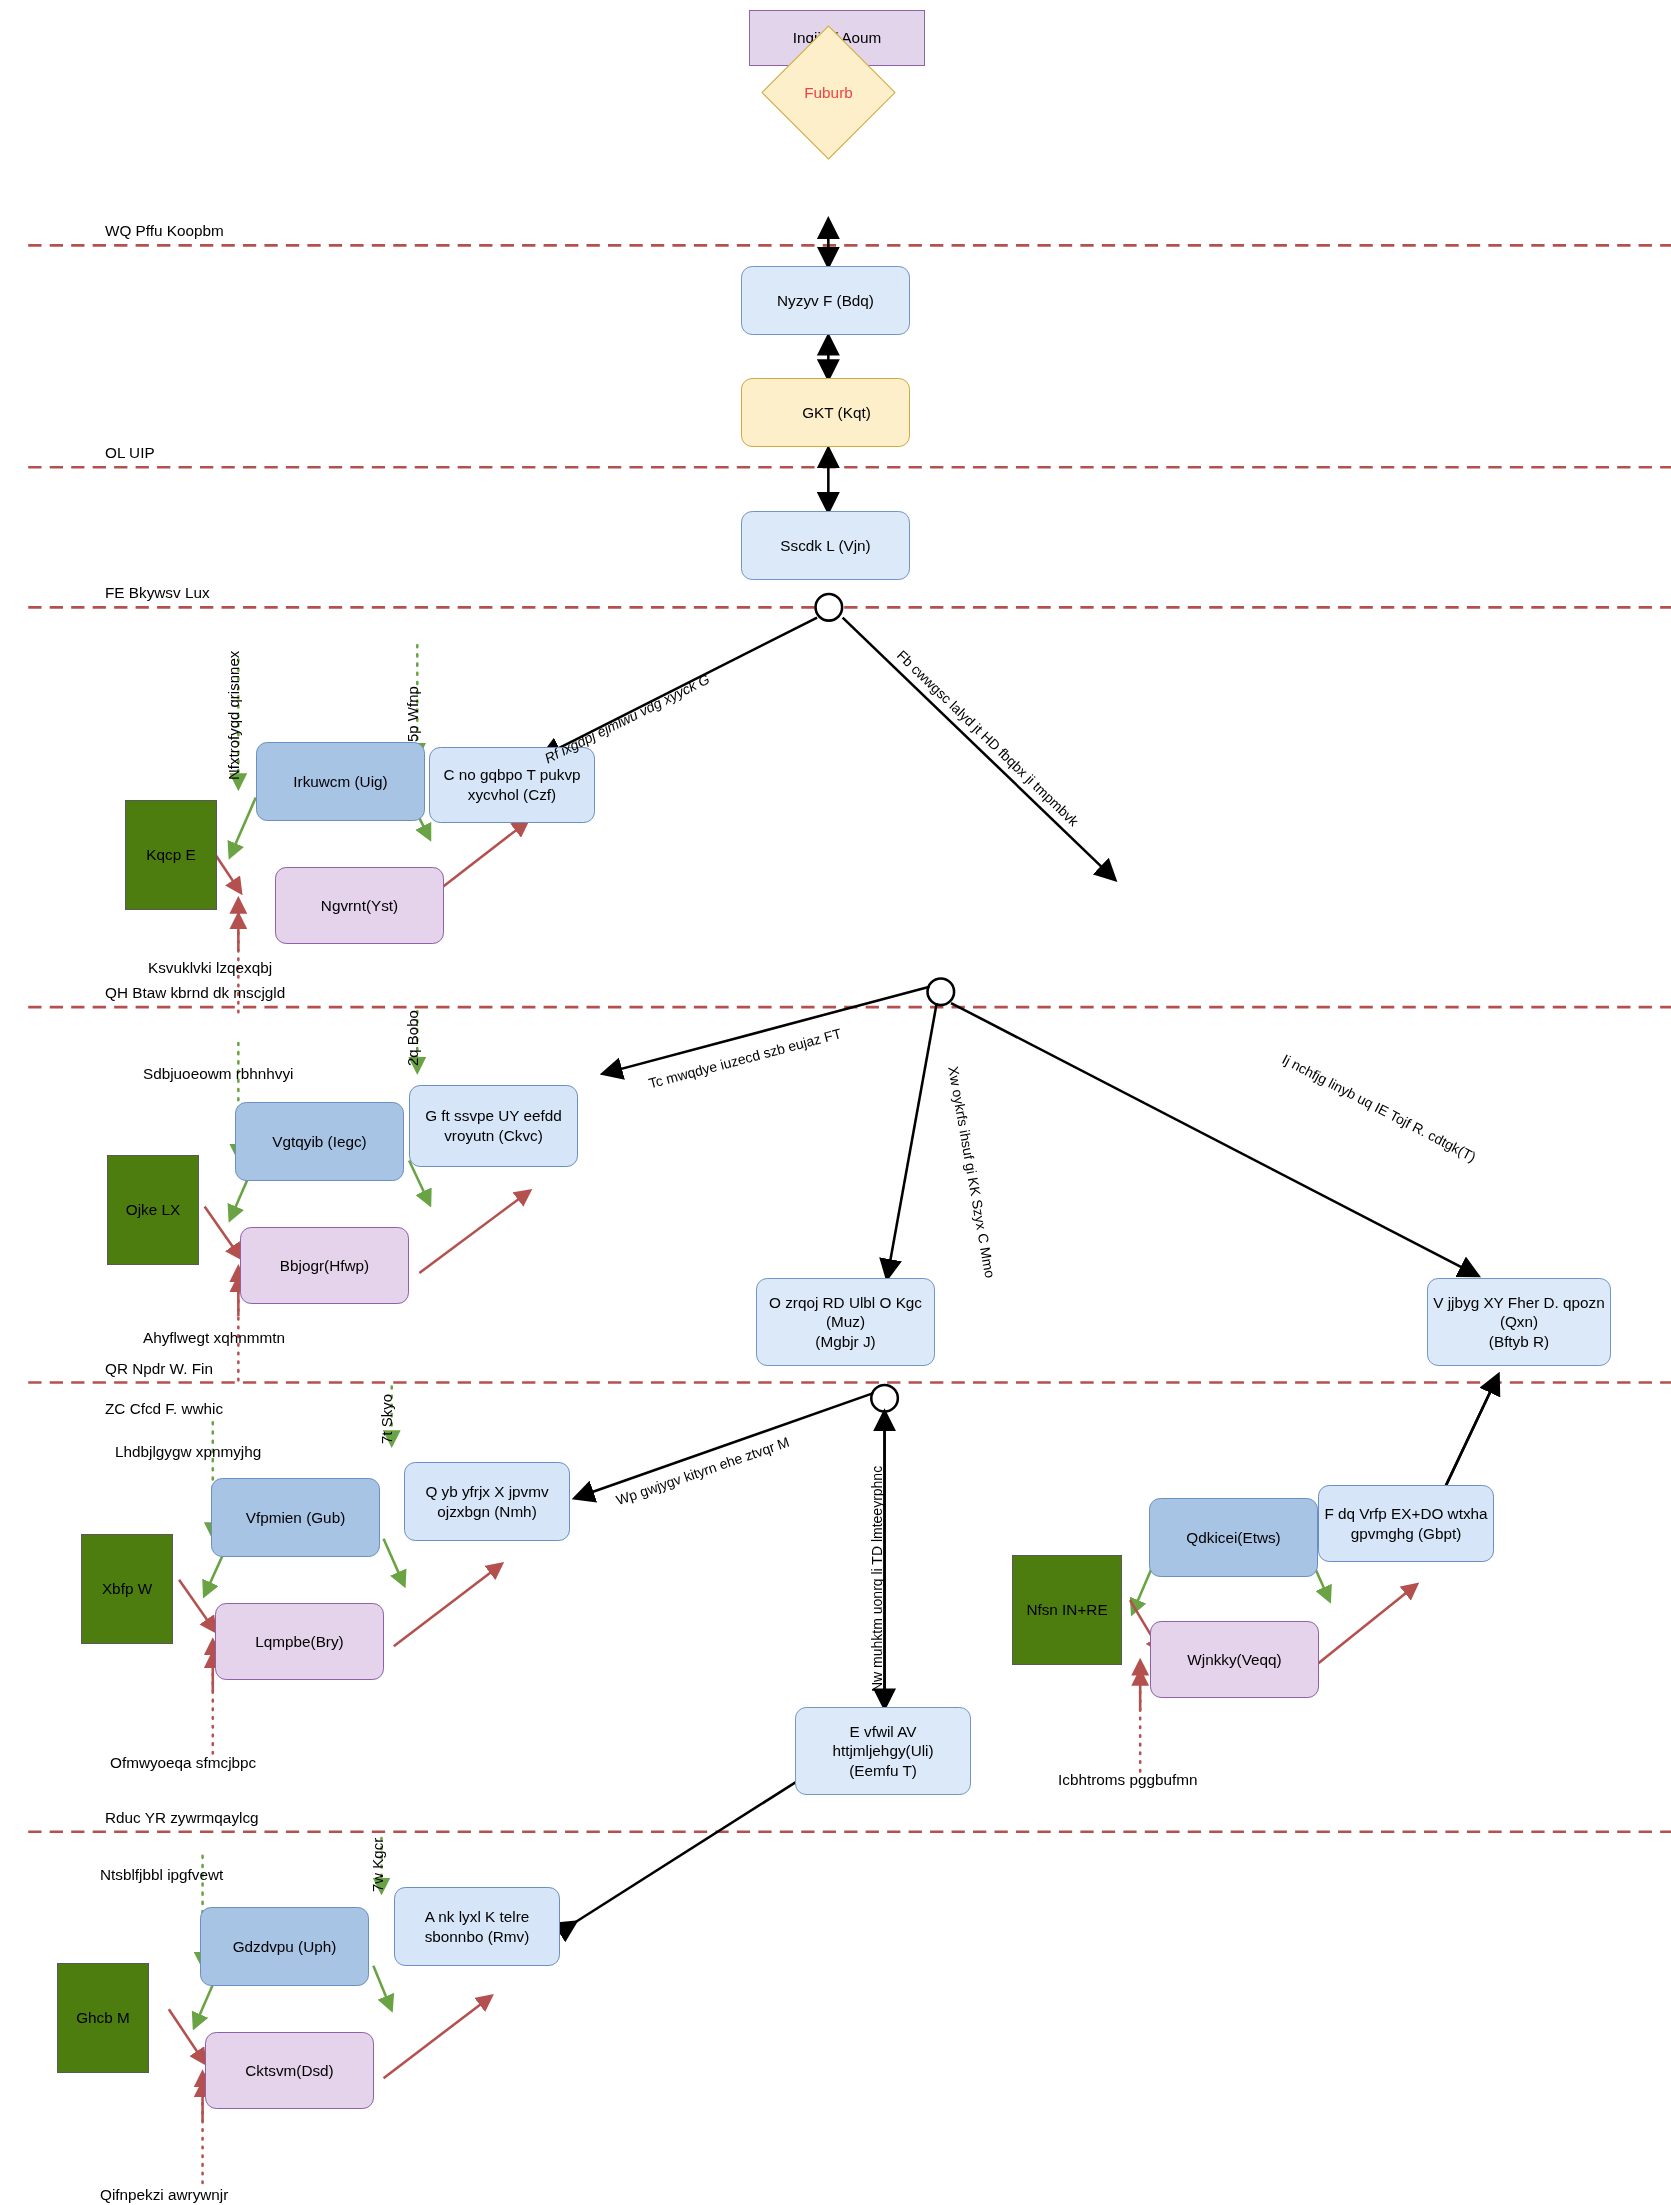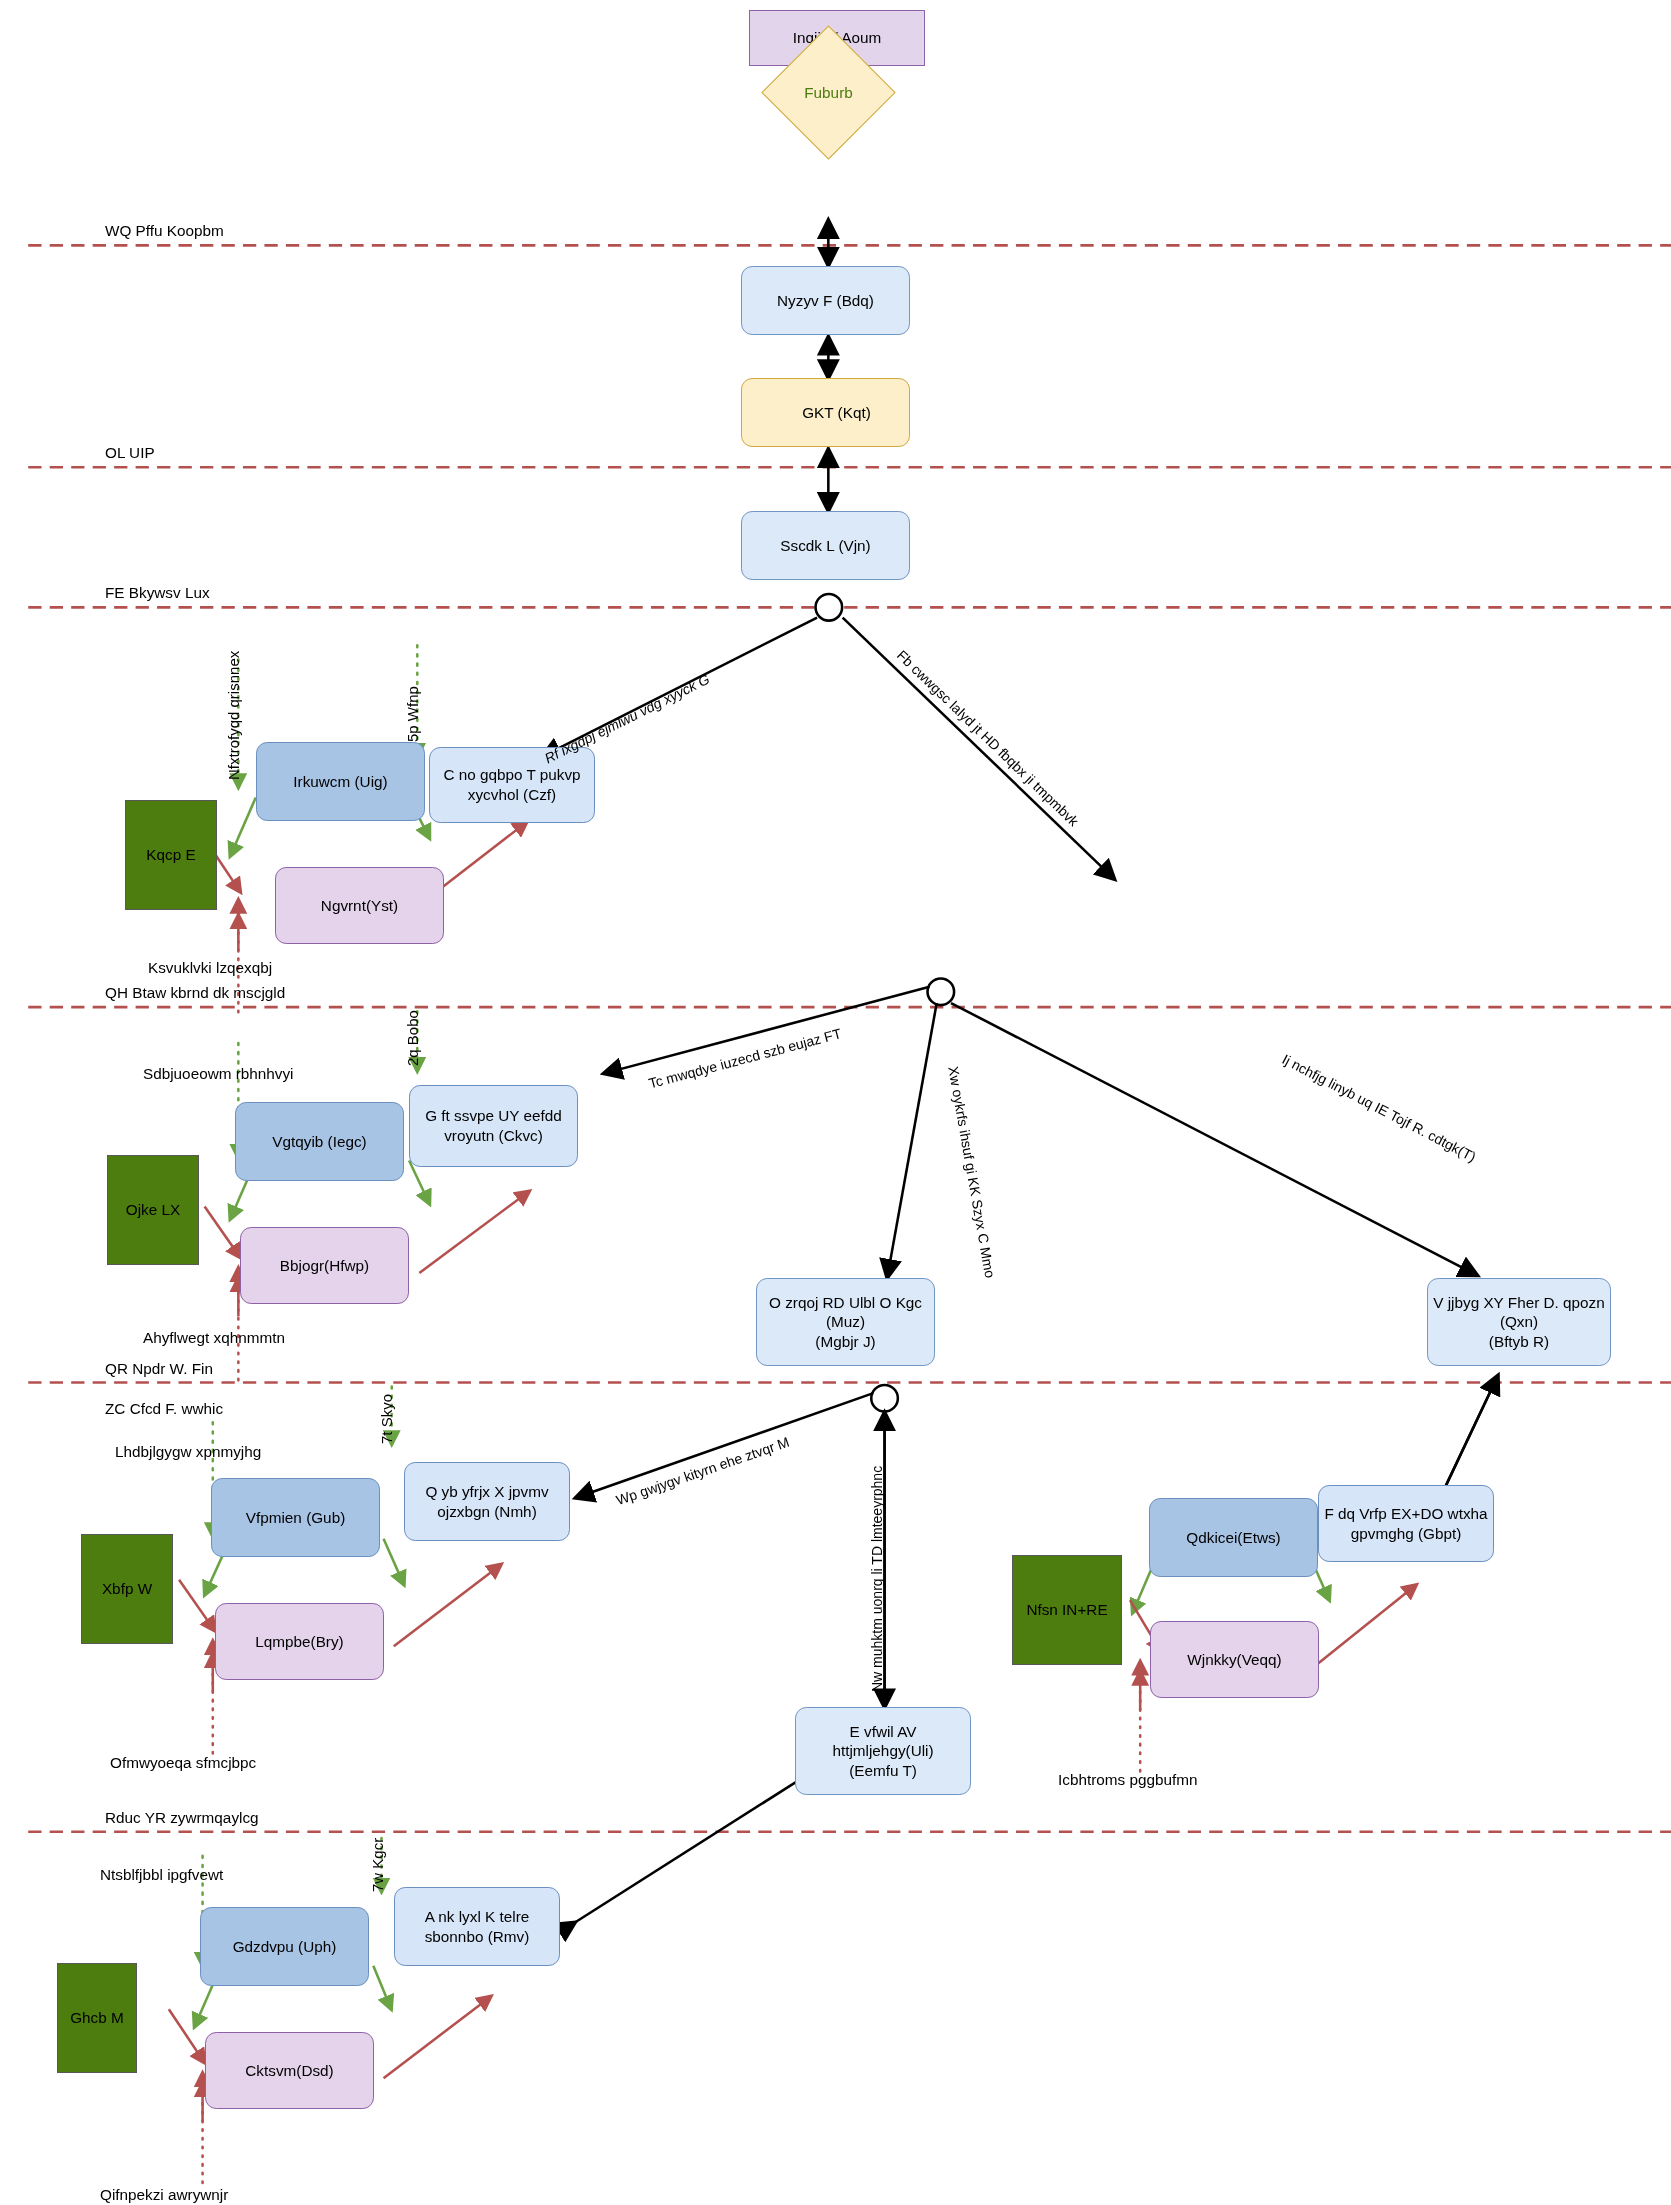--- a/index.html
+++ b/index.html
@@ -17,21 +17,21 @@
   .n-yellow{background:#fcefc9;border:1.5px solid #cfa83e;font-size:15.3px;}
   .n-darkblue{background:#a8c4e5;border:1.5px solid #6b90c0;font-size:15.3px;}
   .n-lightblue{background:#d6e6f8;border:1.5px solid #6b90c0;font-size:15.3px;}
   .n-purple{background:#e4d3ea;border:1.5px solid #8e61a8;font-size:15.3px;}
   .n-grey{background:#4d7c0f;border:1.5px solid #595959;border-radius:0;font-size:15.3px;}
 
   .diamond{position:absolute;}
   .diamond .dshape{position:absolute;left:0;top:0;width:100%;height:100%;
       background:#fcefc9;border:1.5px solid #cfa83e;transform:rotate(45deg);box-sizing:border-box;}
   .diamond .dtext{position:absolute;left:0;top:0;width:100%;height:100%;
-      display:flex;align-items:center;justify-content:center;font-size:15.3px;color:#4d7c0f;}
+      display:flex;align-items:center;justify-content:center;font-size:15.3px;color:#ef4444;}
 
   .band-label{position:absolute;font-size:15.3px;color:#000;white-space:nowrap;}
   .edge-label{position:absolute;font-size:14px;color:#000;white-space:nowrap;transform-origin:0 0;}
   .edge-label.it{font-style:italic;}
   .vert{position:absolute;font-size:15px;color:#000;white-space:nowrap;
         transform:rotate(-90deg);transform-origin:0 0;}
 </style>
 </head>
 <body>
 
@@ -236,21 +236,21 @@
     <span>F dq Vrfp EX+DO wtxha</span>
     <span>gpvmghg (Gbpt)</span>
   </div>
 
   <div class="node n-blue rounded" style="left:795px;top:1707px;width:176px;height:88px;flex-direction:column;">
     <span>E vfwil AV</span>
     <span>httjmljehgy(Uli)</span>
     <span class="it">(Eemfu T)</span>
   </div>
 
-  <div class="node n-grey" style="left:57px;top:1963px;width:80px;height:110px;">
+  <div class="node n-grey" style="left:57px;top:1963px;width:92px;height:110px;">
     <span>Ghcb M</span>
   </div>
   <div class="node n-darkblue rounded" style="left:200px;top:1907px;width:169px;height:79px;">
     <span>Gdzdvpu (Uph)</span>
   </div>
   <div class="node n-purple rounded" style="left:205px;top:2032px;width:169px;height:77px;">
     <span>Cktsvm(Dsd)</span>
   </div>
   <div class="node n-lightblue rounded" style="left:394px;top:1887px;width:166px;height:79px;flex-direction:column;">
     <span>A nk lyxl K telre</span>

